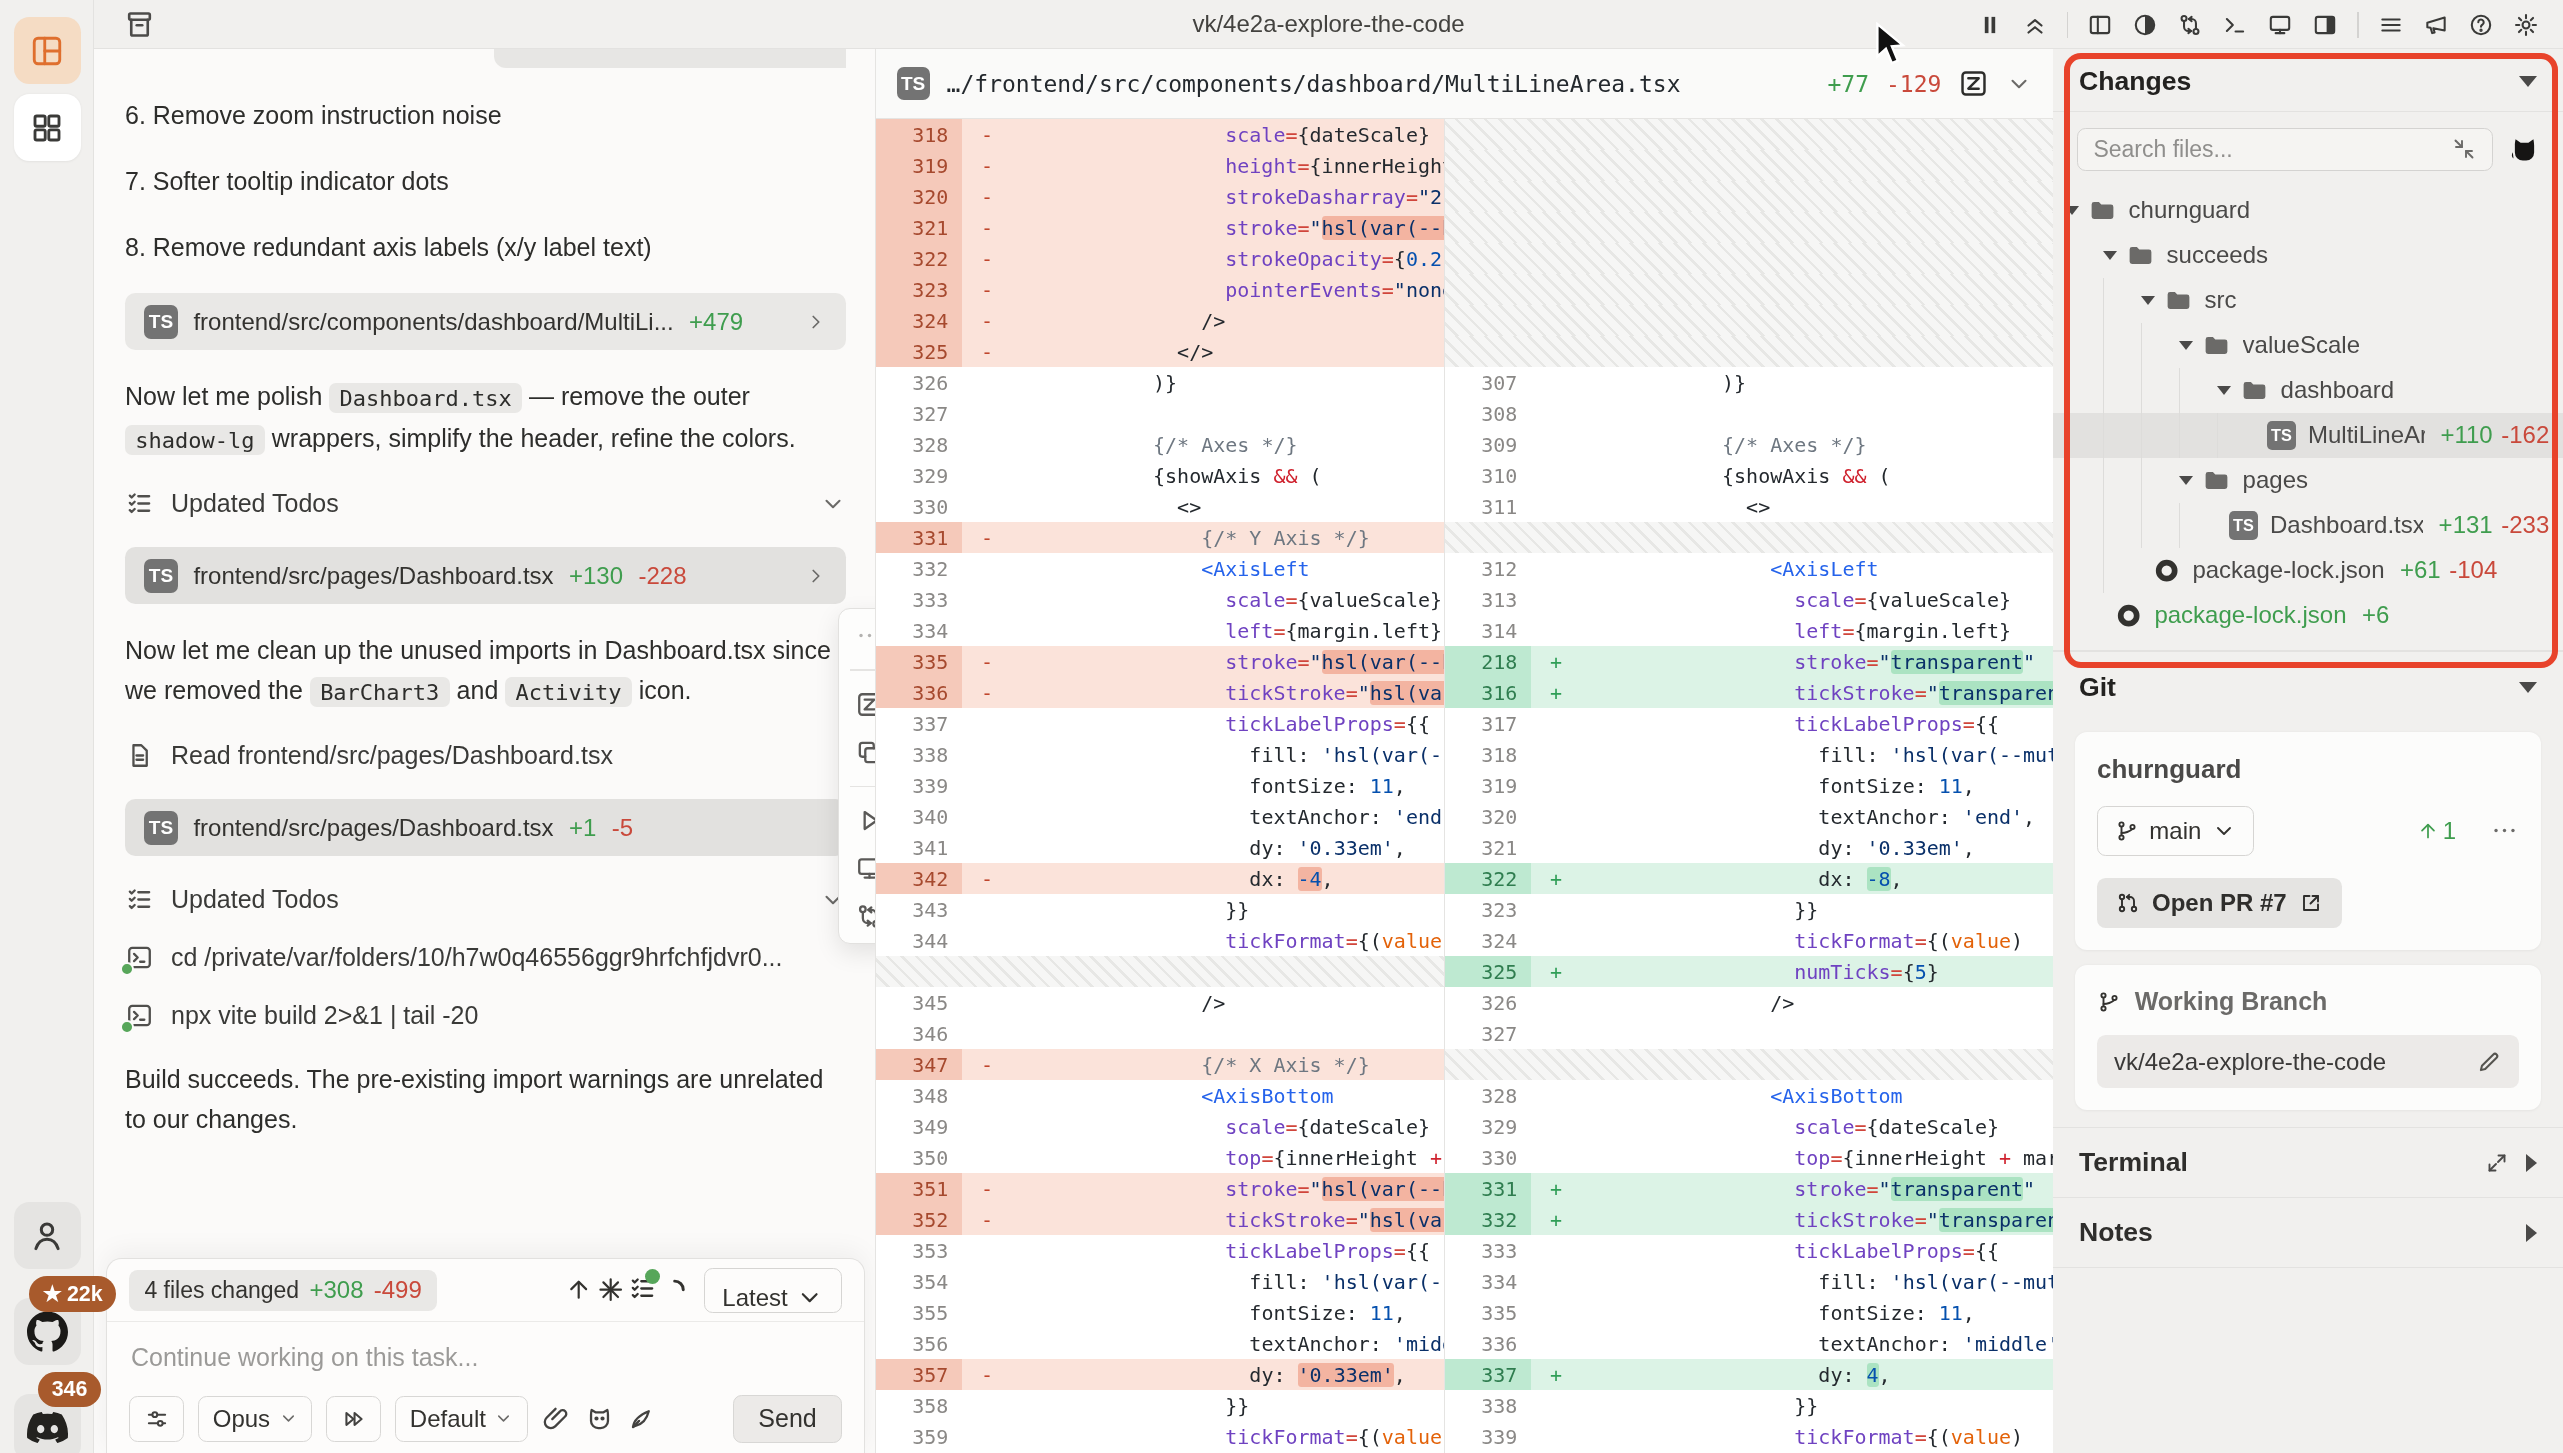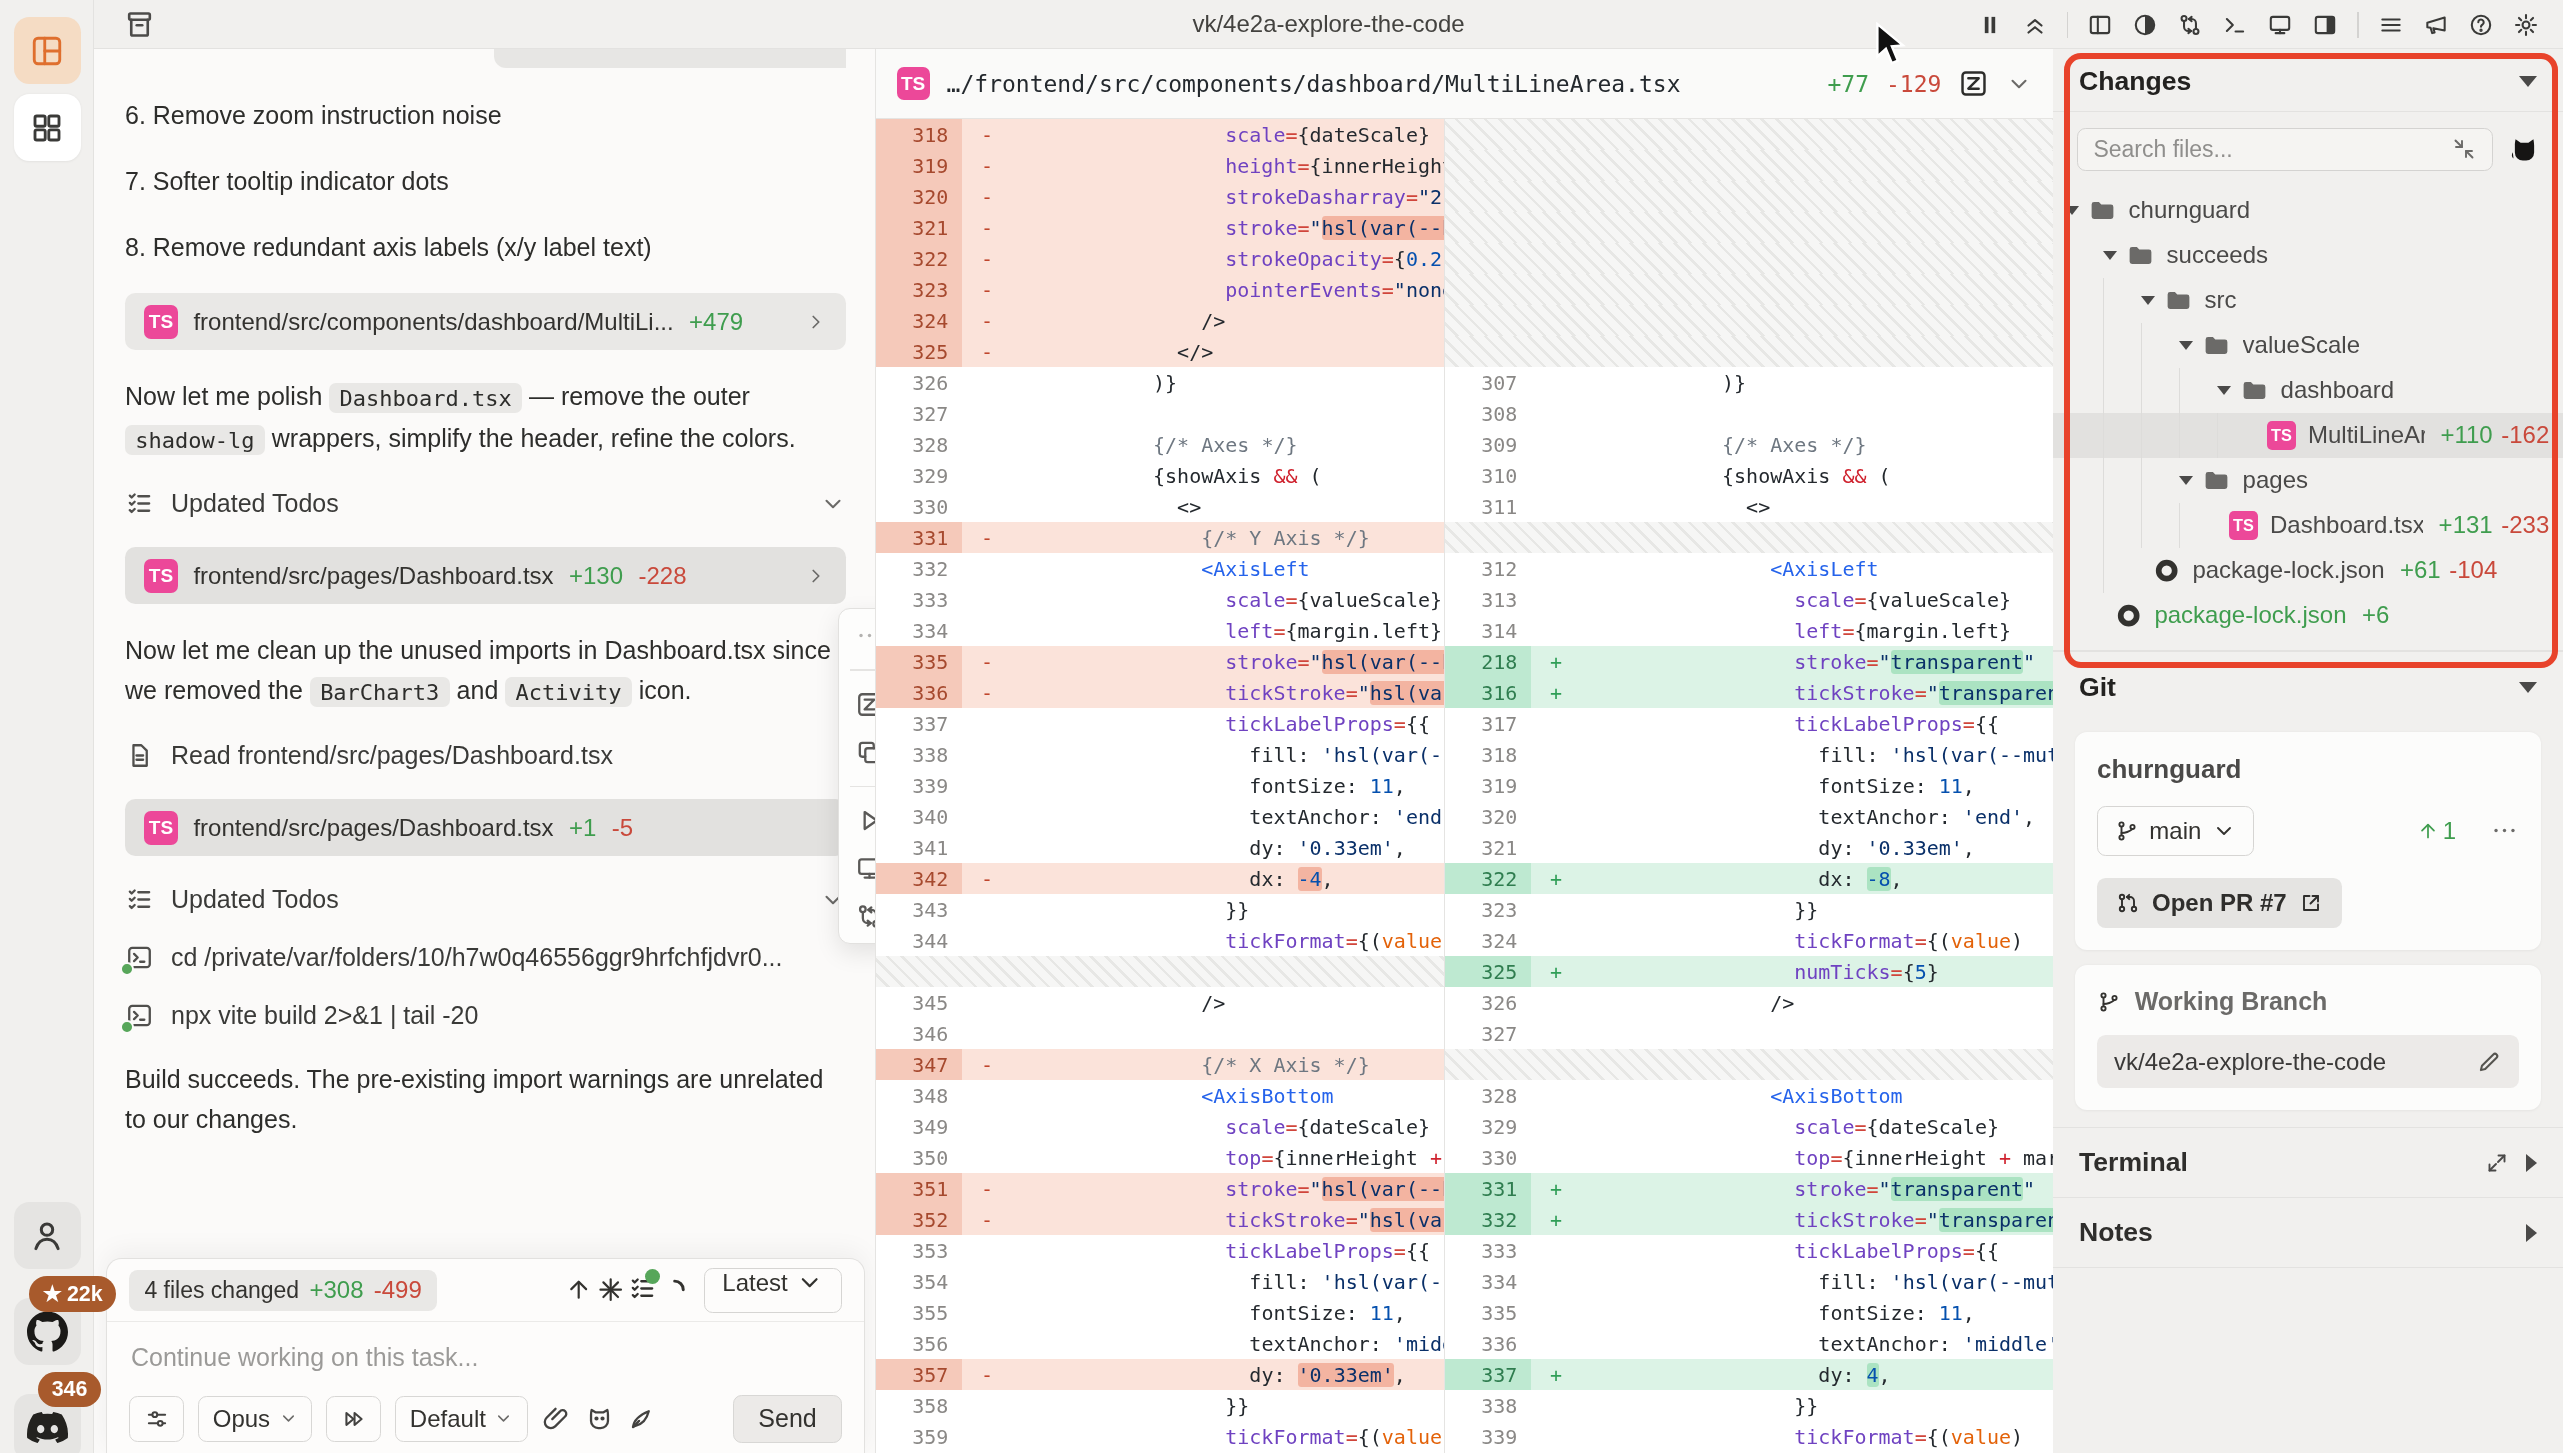--- a/index.html
+++ b/index.html
@@ -34,21 +34,21 @@
   
   #chat-scroll { position:absolute; left:0; right:0; top:0; bottom:195px; padding:0 29px 0 31px; overflow:hidden; }
   .clip-row { height:31px; overflow:hidden; position:relative; margin-bottom:6.9px;}
   .clip-pill { position:absolute; left:369px; top:-22px; width:429px; height:41px; background:#e7e6e4; border-radius:12px; }
   .clip-frag { position:absolute; top:-24px; left:103px; font-size:25px; color:#2d2d2b; }
   .chat-p { font-size:25px; line-height:40px; color:#2d2d2b; margin:15.4px 0 26px 0; max-width:754px;}
   .codepill { font-family:"DejaVu Sans Mono", monospace; font-size:22px; background:#e9e8e6; border-radius:6.9px; padding:2.6px 10.3px; }
   .chip { display:flex; align-items:center; gap:15.4px; border-radius:10.3px; padding:0 19px; height:57px; margin:26px 0; }
   .chip.light { background:#e9e8e6; }
   .chip.dark { background:#e2e1df; }
-  .ts-badge { width:34px; height:34px; border-radius:6.9px; background:#ec4899; color:#fff; font-weight:bold; font-size:19px; display:flex; align-items:center; justify-content:center; flex:none;}
+  .ts-badge { width:34px; height:34px; border-radius:6.9px; background:#737373; color:#fff; font-weight:bold; font-size:19px; display:flex; align-items:center; justify-content:center; flex:none;}
   .chip-file { font-size:24px; color:#33322f; white-space:nowrap; overflow:hidden; }
   .chip-add { color:#3f9d4e; font-size:24px; }
   .chip-del { color:#c9493b; font-size:24px; }
   .chip-sp { flex:1; }
   .chip-chev { width:22px; height:22px; color:#6b6a68; }
   .inline-row { display:flex; align-items:center; gap:17px; margin:29px 0; color:#3a3a38; font-size:25px; }
   .inline-row .ic { width:29px; height:29px; color:#504f4d; flex:none;}
   .inline-row .chev-end { margin-left:auto; color:#6b6a68; width:26px; height:26px;}
   .term-ic { position:relative; width:31px; height:31px; color:#555453; flex:none;}
   .term-dot { position:absolute; left:-5.1px; bottom:-3.4px; width:13.7px; height:13.7px; border-radius:50%; background:#57a65a; border:2.6px solid #fbfaf9; }
@@ -62,21 +62,21 @@
 
   
   #composer { position:absolute; left:12px; right:10.3px; bottom:0; height:195px; background:#fdfcfb; border:1.7px solid #e2e1df; border-bottom:none; border-radius:15.4px 15.4px 0 0; box-shadow:0 -6.9px 26px rgba(0,0,0,.05); z-index:2;}
   #comp-row1 { display:flex; align-items:center; height:63px; padding:0 22px; gap:4px; border-bottom:1.7px solid #eceb e9; }
   #comp-row1 { border-bottom:1.7px solid #ebeae8; }
   .files-pill { background:#e9e8e6; border-radius:8.6px; height:41px; display:flex; align-items:center; gap:10.3px; padding:0 15.4px; font-size:23px; color:#33322f; }
   #comp-row1 .sp { flex:1; }
   #comp-row1 .ic { width:27.4px; height:27.4px; color:#33322f; }
   .cl-wrap { position:relative; }
   .cl-dot { position:absolute; right:-3.4px; top:-5.1px; width:15.4px; height:15.4px; background:#57a65a; border-radius:50%; }
-  .latest-btn { border:1.7px solid #d6d5d3; border-radius:8.6px; height:45px; display:flex; align-items:flex-start; gap:8.6px; padding:0 17px; font-size:24px; color:#33322f; background:#fdfcfb;margin-left:12px;}
+  .latest-btn { border:1.7px solid #d6d5d3; border-radius:8.6px; height:45px; display:flex; align-items:flex-end; gap:8.6px; padding:0 17px; font-size:24px; color:#33322f; background:#fdfcfb;margin-left:12px;}
   #comp-input { padding:20.6px 24px 8.6px 24px; font-size:25px; color:#9b9a98; }
   #comp-row3 { position:absolute; left:0; right:0; bottom:10.3px; display:flex; align-items:center; gap:13.7px; padding:0 22px; }
   .comp-btn { border:1.7px solid #d8d7d5; border-radius:8.6px; height:46px; display:flex; align-items:center; gap:8.6px; padding:0 13.7px; font-size:24px; color:#33322f; background:#fdfcfb;}
   .comp-ic { width:29px; height:29px; color:#434240; }
   #comp-row3 .sp { flex:1; }
   .send-btn { background:#eceae8; border:1.7px solid #d8d7d5; border-radius:8.6px; height:48px; padding:0 24px; font-size:25px; color:#33322f; display:flex; align-items:center;}
   .chev-s { width:19px; height:19px; color:#6b6a68;}
 
   
   #diff-header { height:70px; background:#fafaf9; border-bottom:1.7px solid #e5e4e2; display:flex; align-items:center; padding:0 20.6px; gap:17px; }

